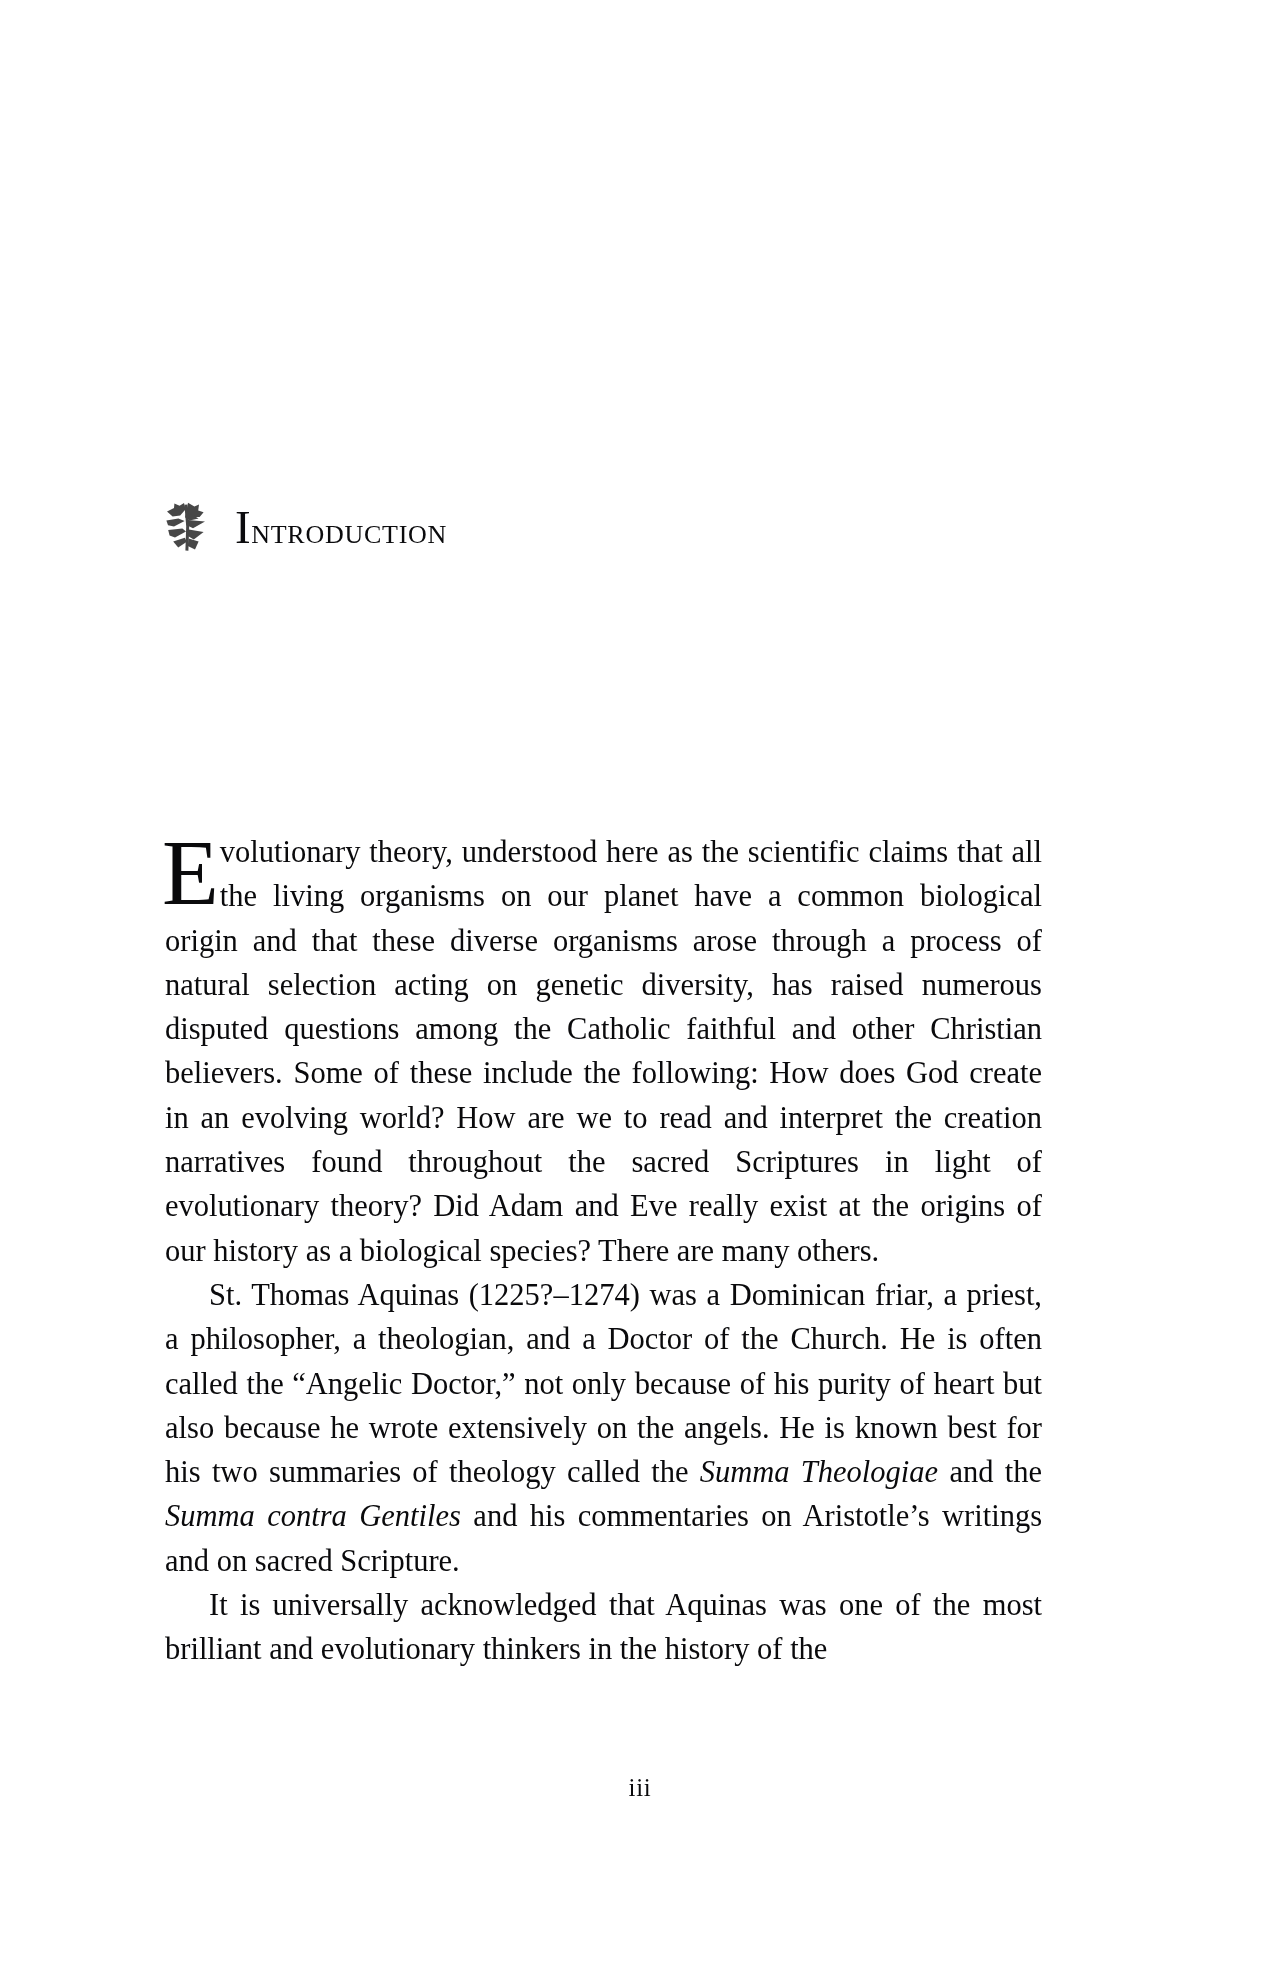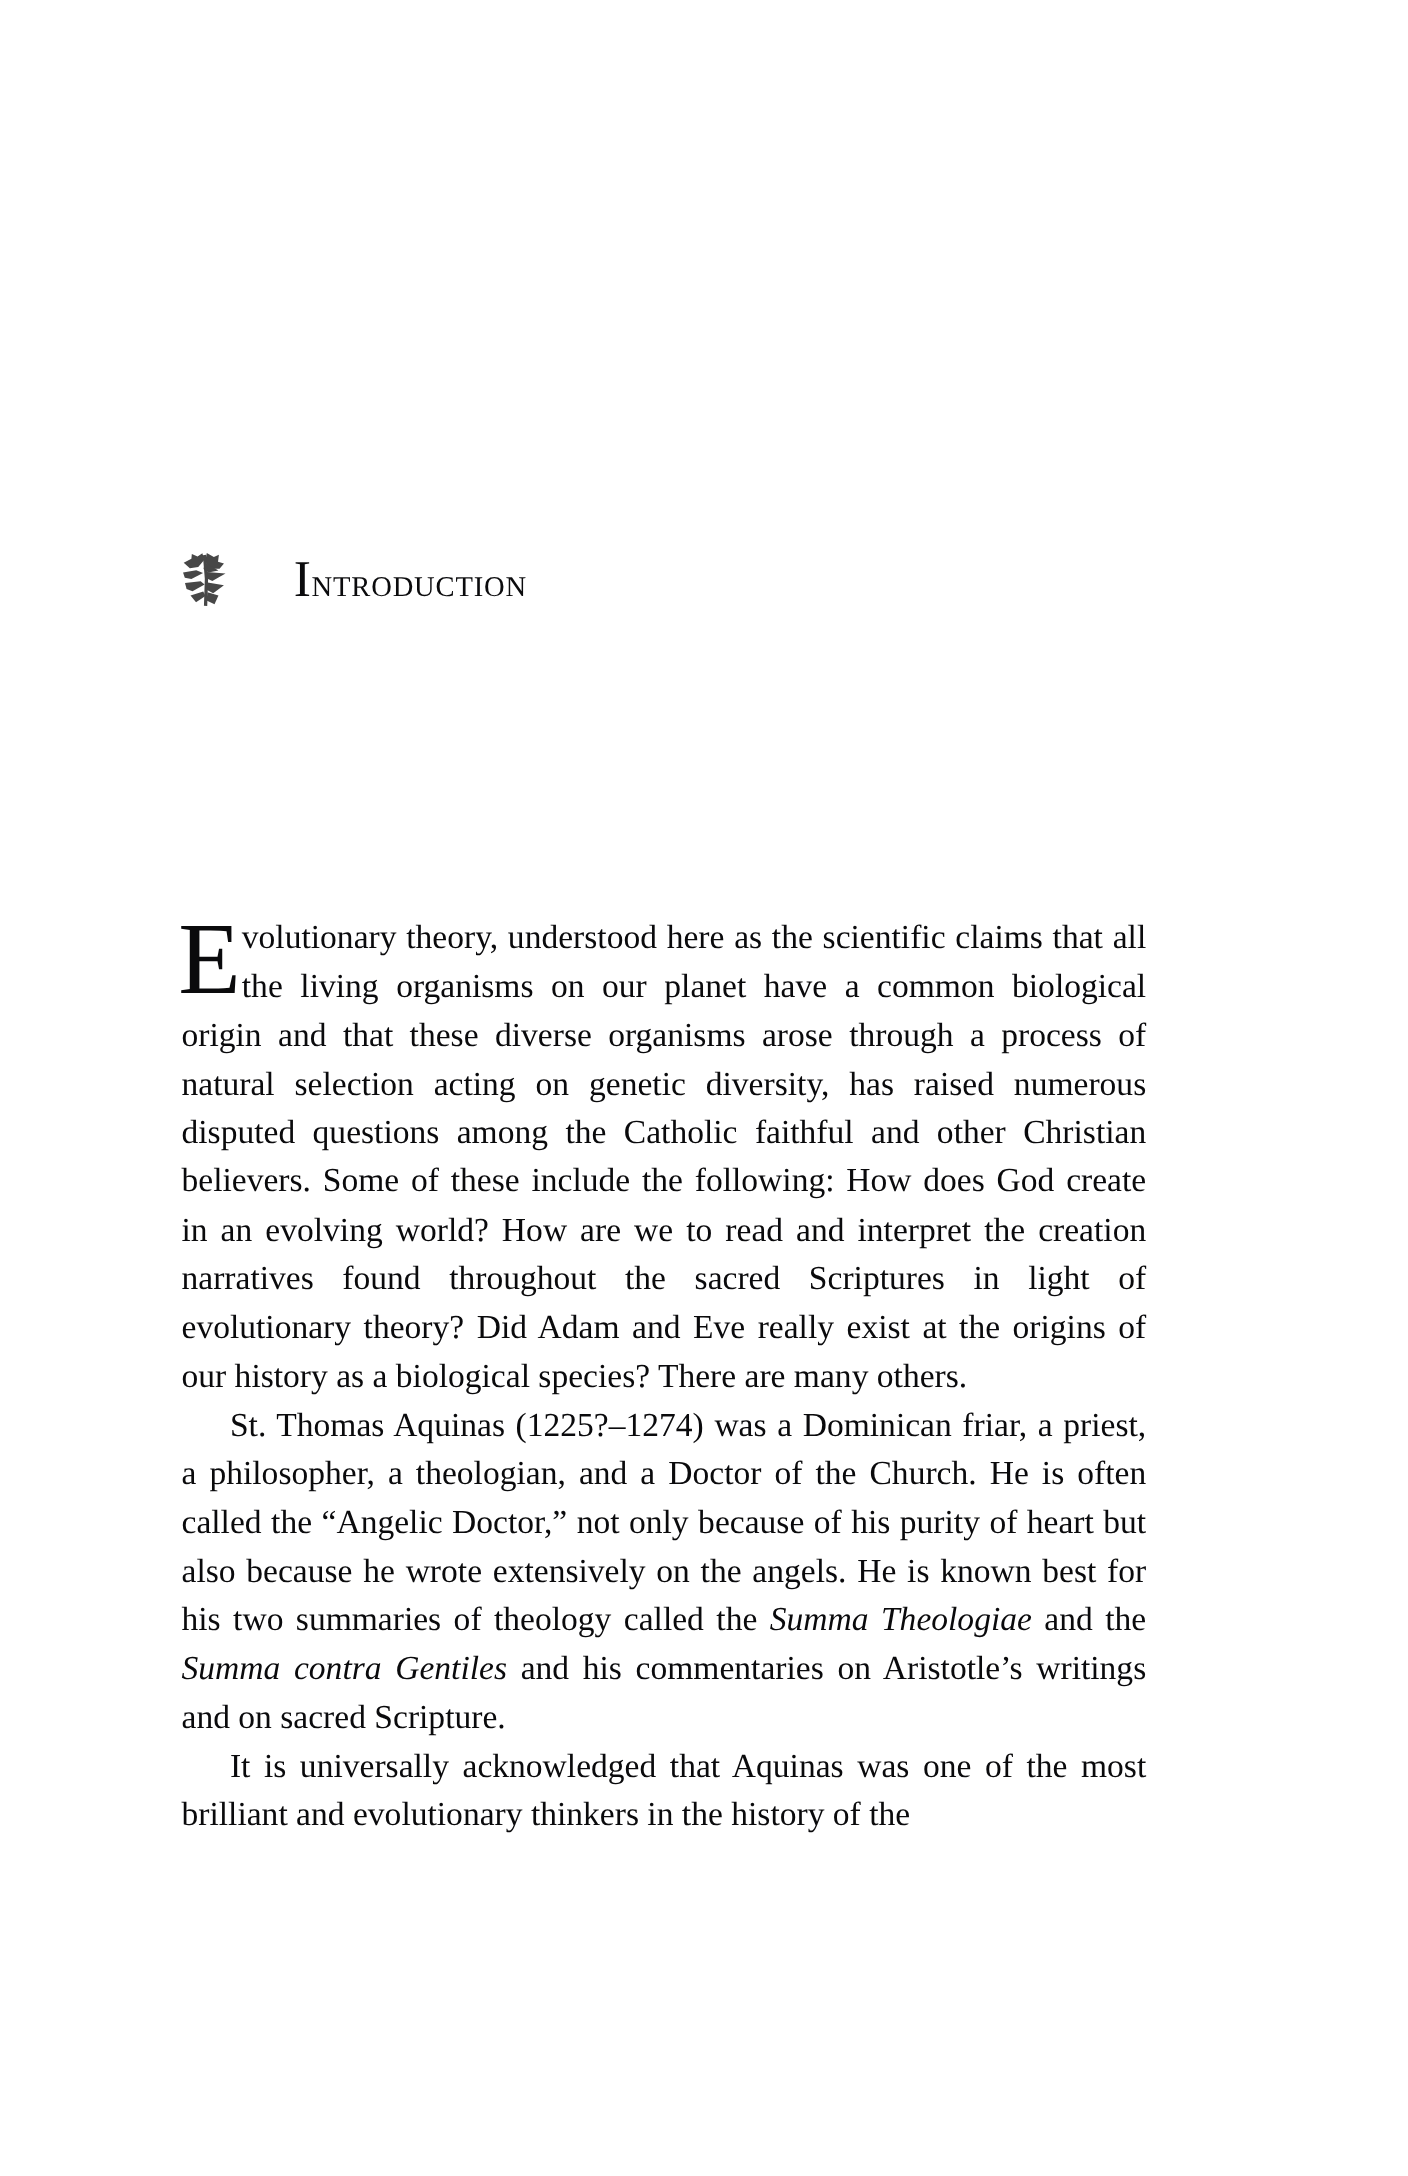--- a/index.html
+++ b/index.html
@@ -25,21 +25,20 @@
 
   
   .chapter-head {
     position: absolute;
     left: 165px;
     top: 492px;
     width: 880px;
     height: 70px;
     display: flex;
     align-items: center;
-    gap: 32px;
   }
 
   .ornament {
     width: 44px;
     height: 50px;
     flex: 0 0 44px;
     display: block;
     margin-right: 26px;
   }
   .ornament svg { display: block; width: 100%; height: 100%; }
@@ -164,14 +163,15 @@
     </p>
 
     <p class="body indent"><span>St. Thomas Aquinas (1225?–1274) was a Dominican friar, a priest, a philosopher, a theologian, and a Doctor of the Church. He is often called the “Angelic Doctor,” not only because of his purity of heart but also because he wrote extensively on the angels. He is known best for his two summaries of theology called the </span><em class="title-italic">Summa Theologiae</em><span> and the </span><em class="title-italic">Summa contra Gentiles</em><span> and his commentaries on Aristotle’s writings and on sacred Scripture.</span></p>
 
     <p class="body indent">
       <span>It is universally acknowledged that Aquinas was one of the most brilliant and evolutionary thinkers in the history of the</span>
     </p>
 
   </div>
 
+  <div class="folio">iii</div>
 
 </div>
 
 </body></html>

